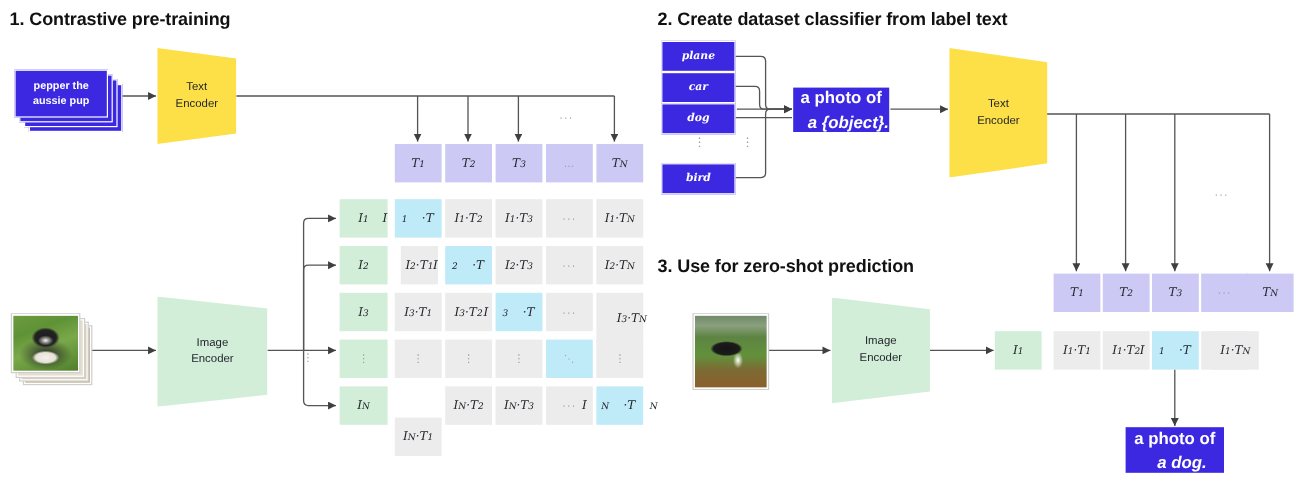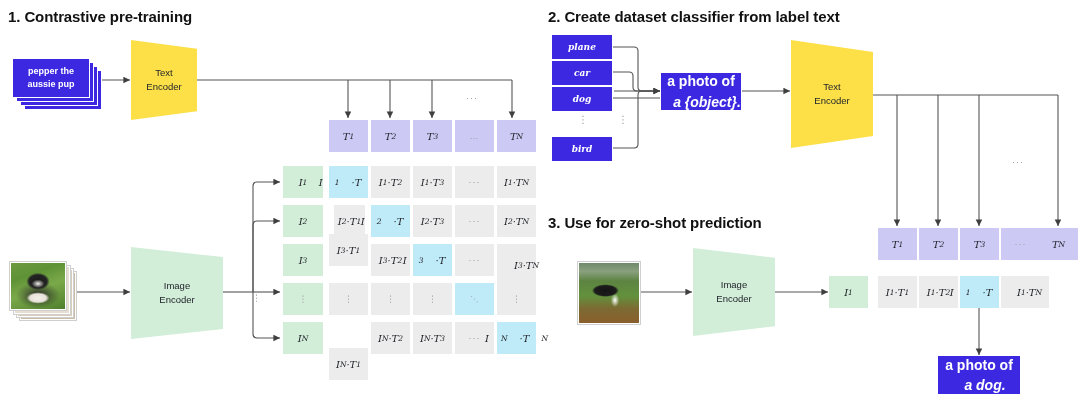--- a/index.html
+++ b/index.html
@@ -192,21 +192,21 @@
 <div class="cell m-cell" style="left:497px;top:166px;width:39px;height:32px;">I<sub>1</sub>·T<sub>N</sub></div>
 
 <div class="cell m-cell" style="left:334px;top:205px;width:31px;height:32px;">I<sub>2</sub>·T<sub>1</sub></div>
 <div class="cell m-cell hl" style="left:371px;top:205px;width:39px;height:32px;">I<sub>2</sub>·T<sub>2</sub></div>
 <div class="cell m-cell" style="left:413px;top:205px;width:39px;height:32px;">I<sub>2</sub>·T<sub>3</sub></div>
 <div class="cell m-cell" style="left:455px;top:205px;width:39px;height:32px;">
     <span class="dots">···</span>
   </div>
 <div class="cell m-cell" style="left:497px;top:205px;width:39px;height:32px;">I<sub>2</sub>·T<sub>N</sub></div>
 
-<div class="cell m-cell" style="left:329px;top:234px;width:39px;height:32px;">I<sub>3</sub>·T<sub>1</sub></div>
+<div class="cell m-cell" style="left:329px;top:244px;width:39px;height:32px;">I<sub>3</sub>·T<sub>1</sub></div>
 <div class="cell m-cell" style="left:371px;top:244px;width:39px;height:32px;">I<sub>3</sub>·T<sub>2</sub></div>
 <div class="cell m-cell hl" style="left:413px;top:244px;width:39px;height:32px;">I<sub>3</sub>·T<sub>3</sub></div>
 <div class="cell m-cell" style="left:455px;top:244px;width:39px;height:32px;">
     <span class="dots">···</span>
   </div>
 <div class="cell m-cell" style="left:497px;top:244px;width:39px;height:42px;padding-left:20px;">I<sub>3</sub>·T<sub>N</sub></div>
 
 <div class="cell m-cell" style="left:329px;top:283px;width:39px;height:32px;">
     <span class="vdots">⋮</span>
   </div>

